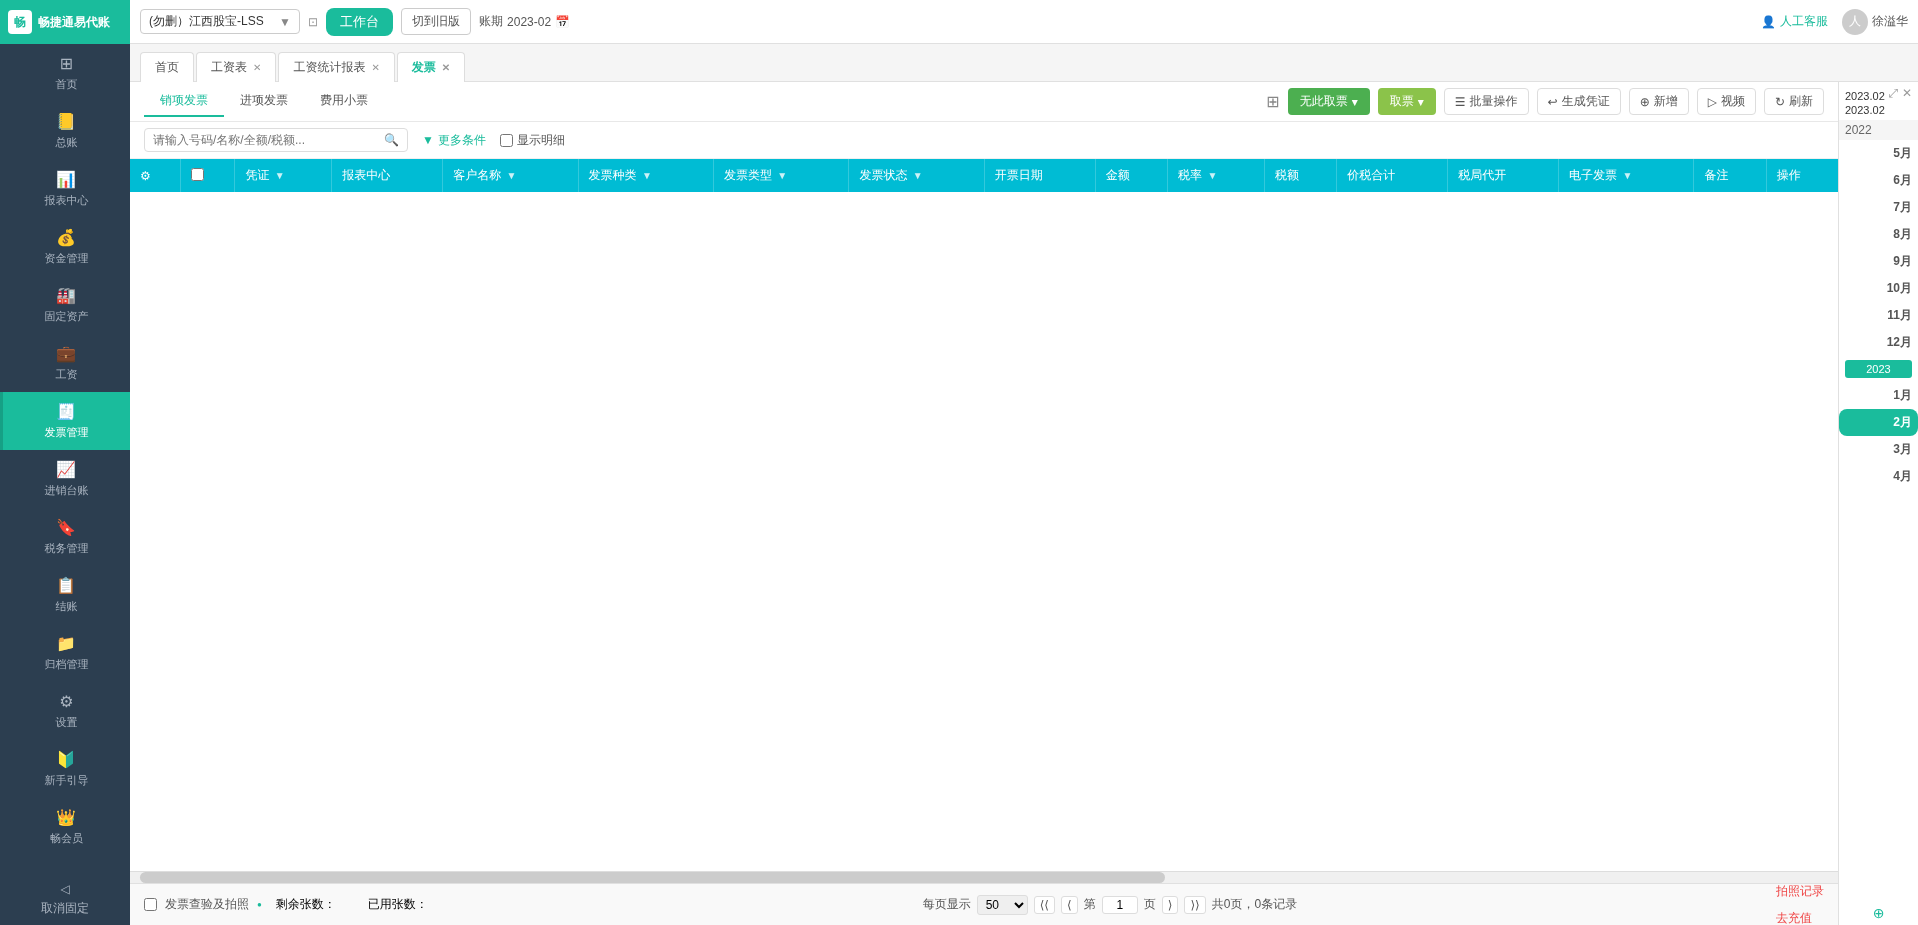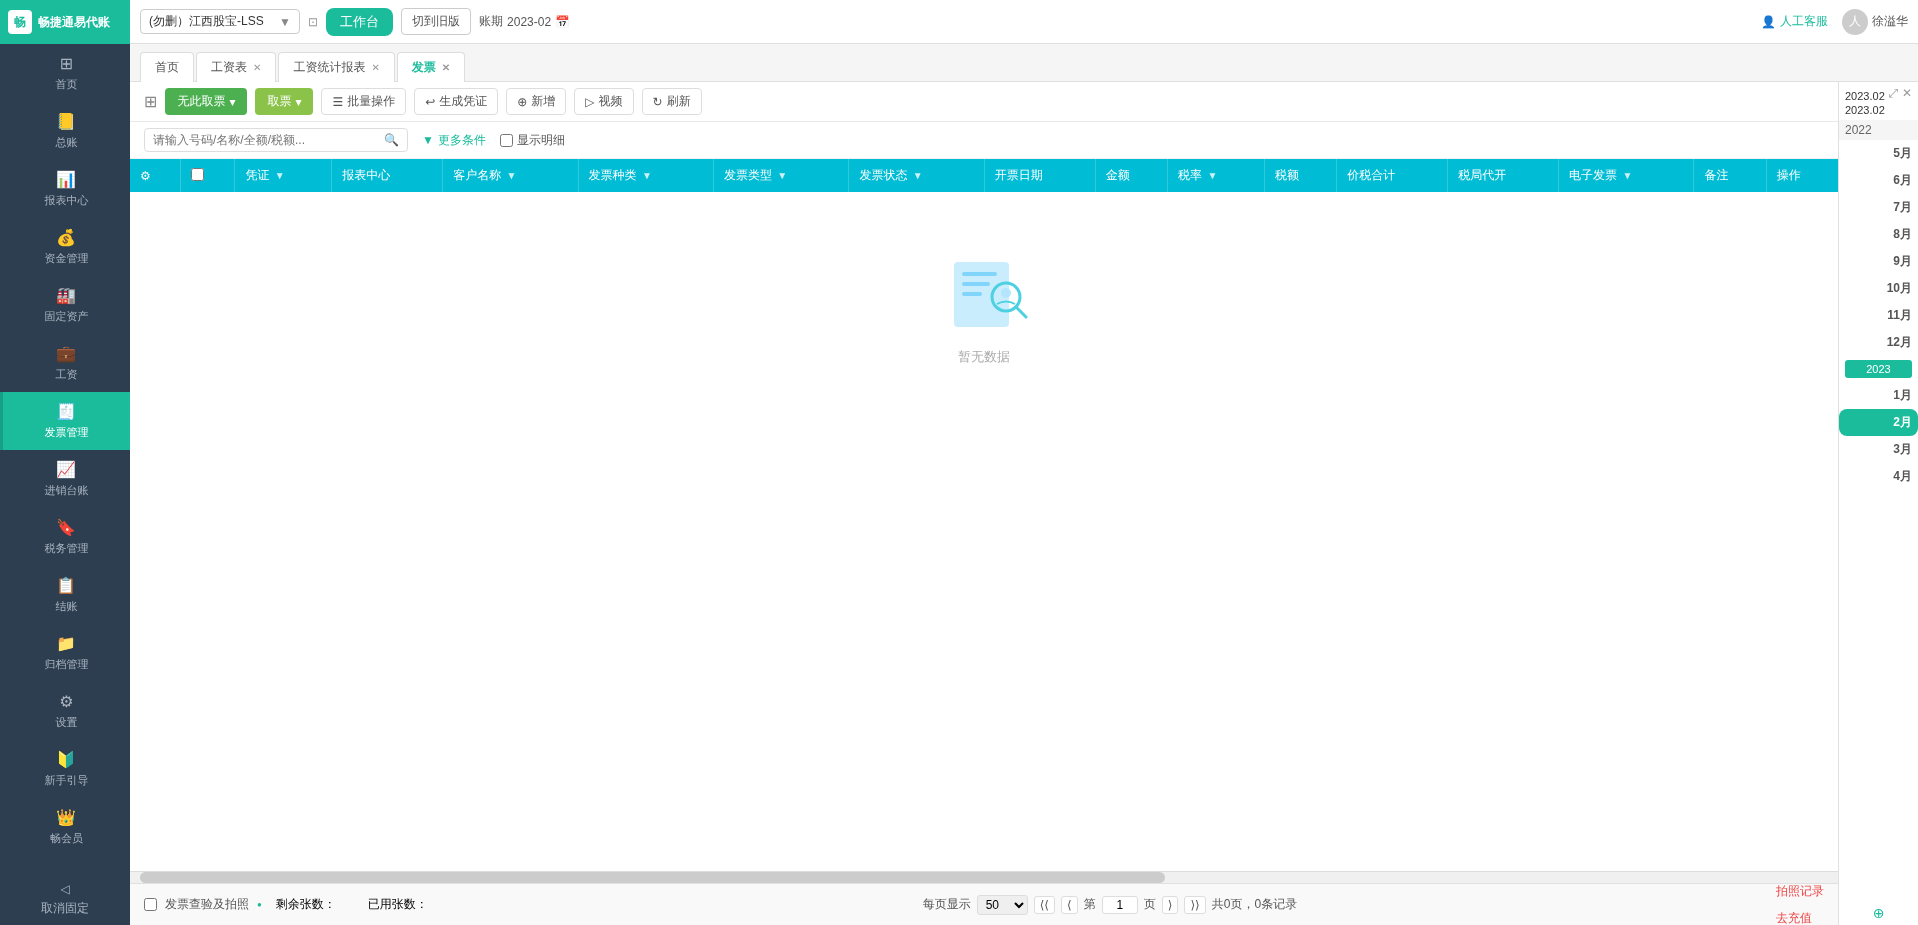--- a/index.html
+++ b/index.html
@@ -540,20 +540,31 @@
       <span>发票</span>
       <span class="close-icon">✕</span>
     </div>
   </div>
 
   <div class="main-content-and-panel">
 
     <div class="page-content">
 
       <div style="display:flex; align-items:center; border-bottom:1px solid #e8e8e8; padding: 0 14px;">
+        <div class="sub-tabs" style="border-bottom:none; padding: 0; flex:1;">
+          <div class="sub-tab active">
+            <span>销项发票</span>
+          </div>
+          <div class="sub-tab">
+            <span>进项发票</span>
+          </div>
+          <div class="sub-tab">
+            <span>费用小票</span>
+          </div>
+        </div>
         <div style="display:flex; align-items:center; gap:8px; padding: 6px 0;">
           <span style="cursor:pointer; color:#888; font-size:16px;">⊞</span>
           <button class="btn-no-ticket">
             <span>无此取票</span>
             <span>▾</span>
           </button>
           <button class="btn-ticket">
             <span>取票</span>
             <span>▾</span>
           </button>
@@ -616,38 +627,20 @@
               <th>电子发票 <span class="th-filter-icon">▼</span></th>
               <th>备注</th>
               <th>操作</th>
             </tr>
           </thead>
           <tbody>
             
           </tbody>
         </table>
 
-        <div class="empty-state">
-          <div class="empty-icon">
-            <svg width="100" height="80" viewBox="0 0 100 80" fill="none" xmlns="http://www.w3.org/2000/svg">
-
-              <rect x="20" y="10" width="55" height="65" rx="4" fill="#b3e5fc" opacity="0.7"></rect>
-              <rect x="28" y="20" width="35" height="4" rx="2" fill="#81d4fa"></rect>
-              <rect x="28" y="30" width="28" height="4" rx="2" fill="#81d4fa"></rect>
-              <rect x="28" y="40" width="20" height="4" rx="2" fill="#81d4fa"></rect>
-
-              <circle cx="72" cy="45" r="14" fill="none" stroke="#4dd0e1" stroke-width="3"></circle>
-              <line x1="82" y1="55" x2="92" y2="65" stroke="#4dd0e1" stroke-width="3" stroke-linecap="round"></line>
-
-              <circle cx="72" cy="41" r="5" fill="#b3e5fc"></circle>
-              <path d="M63 52 Q72 47 81 52" stroke="#4dd0e1" stroke-width="2" fill="none"></path>
-            </svg>
-          </div>
-          <span class="empty-text">暂无数据</span>
-        </div>
       </div>
 
       <div class="scrollbar-area">
         <div class="scrollbar-thumb"></div>
       </div>
 
       <div class="bottom-bar">
         <div class="footer-info">
           <input type="checkbox" style="">
           <span>发票查验及拍照</span>

